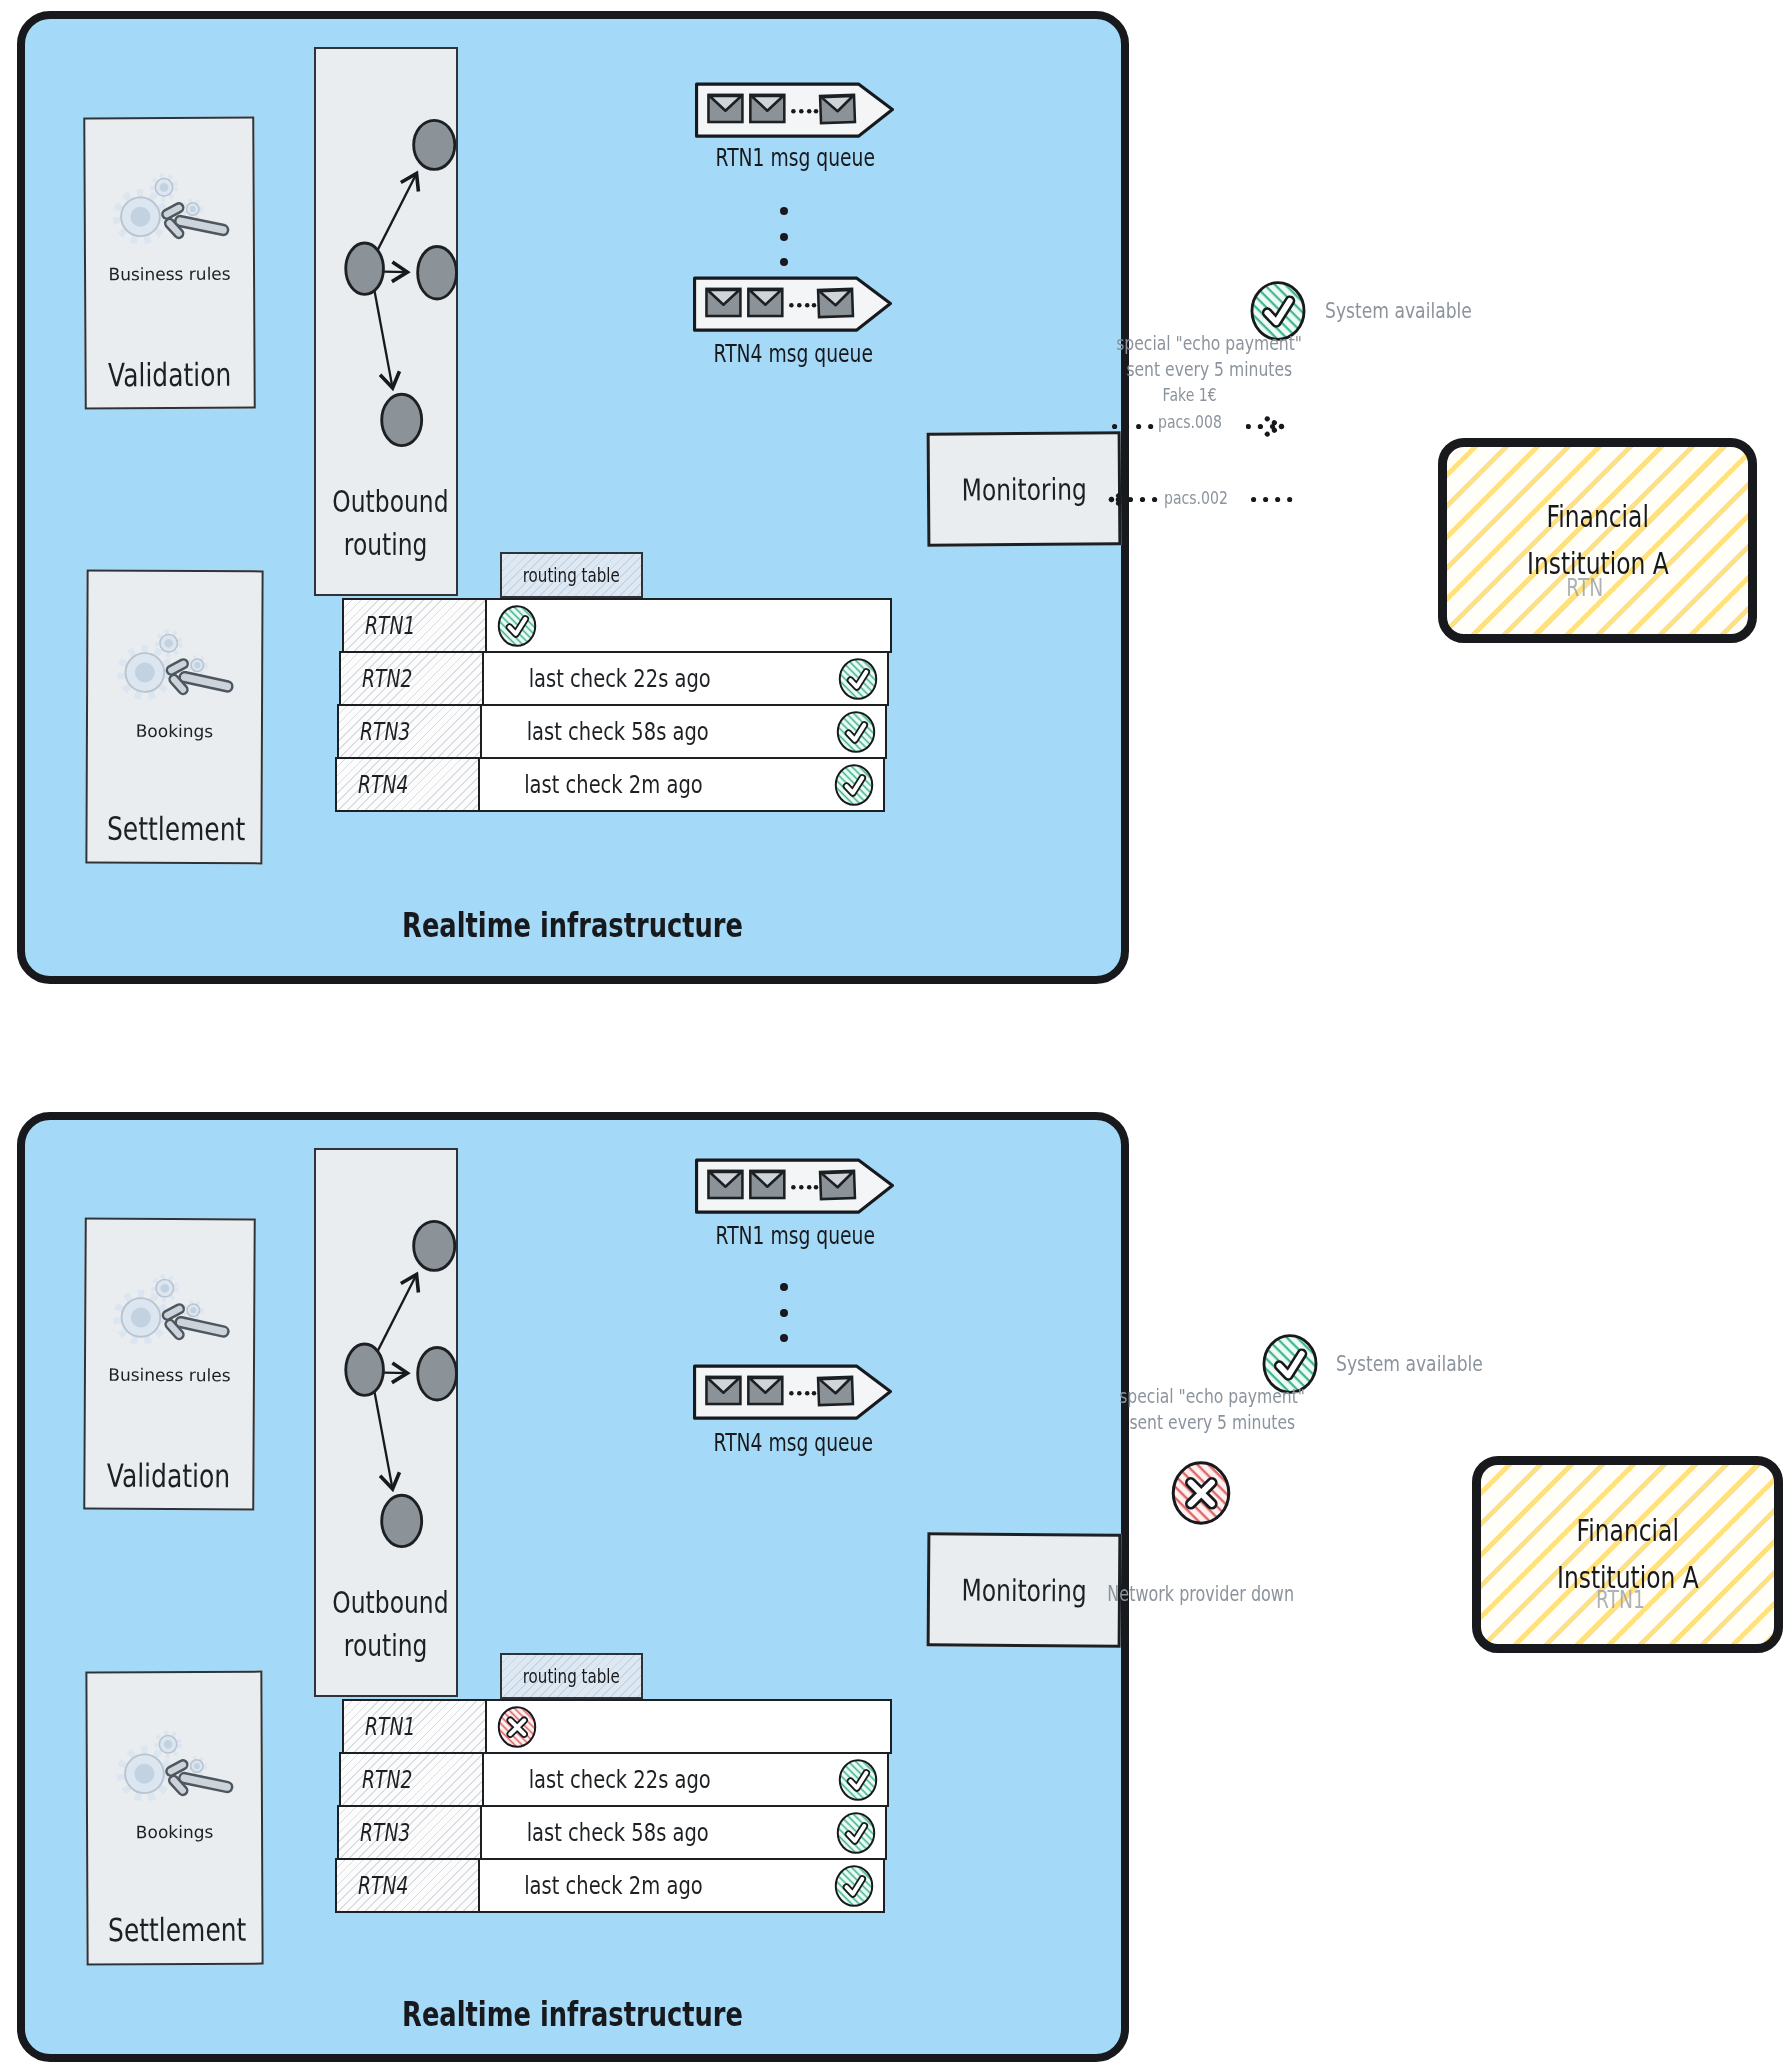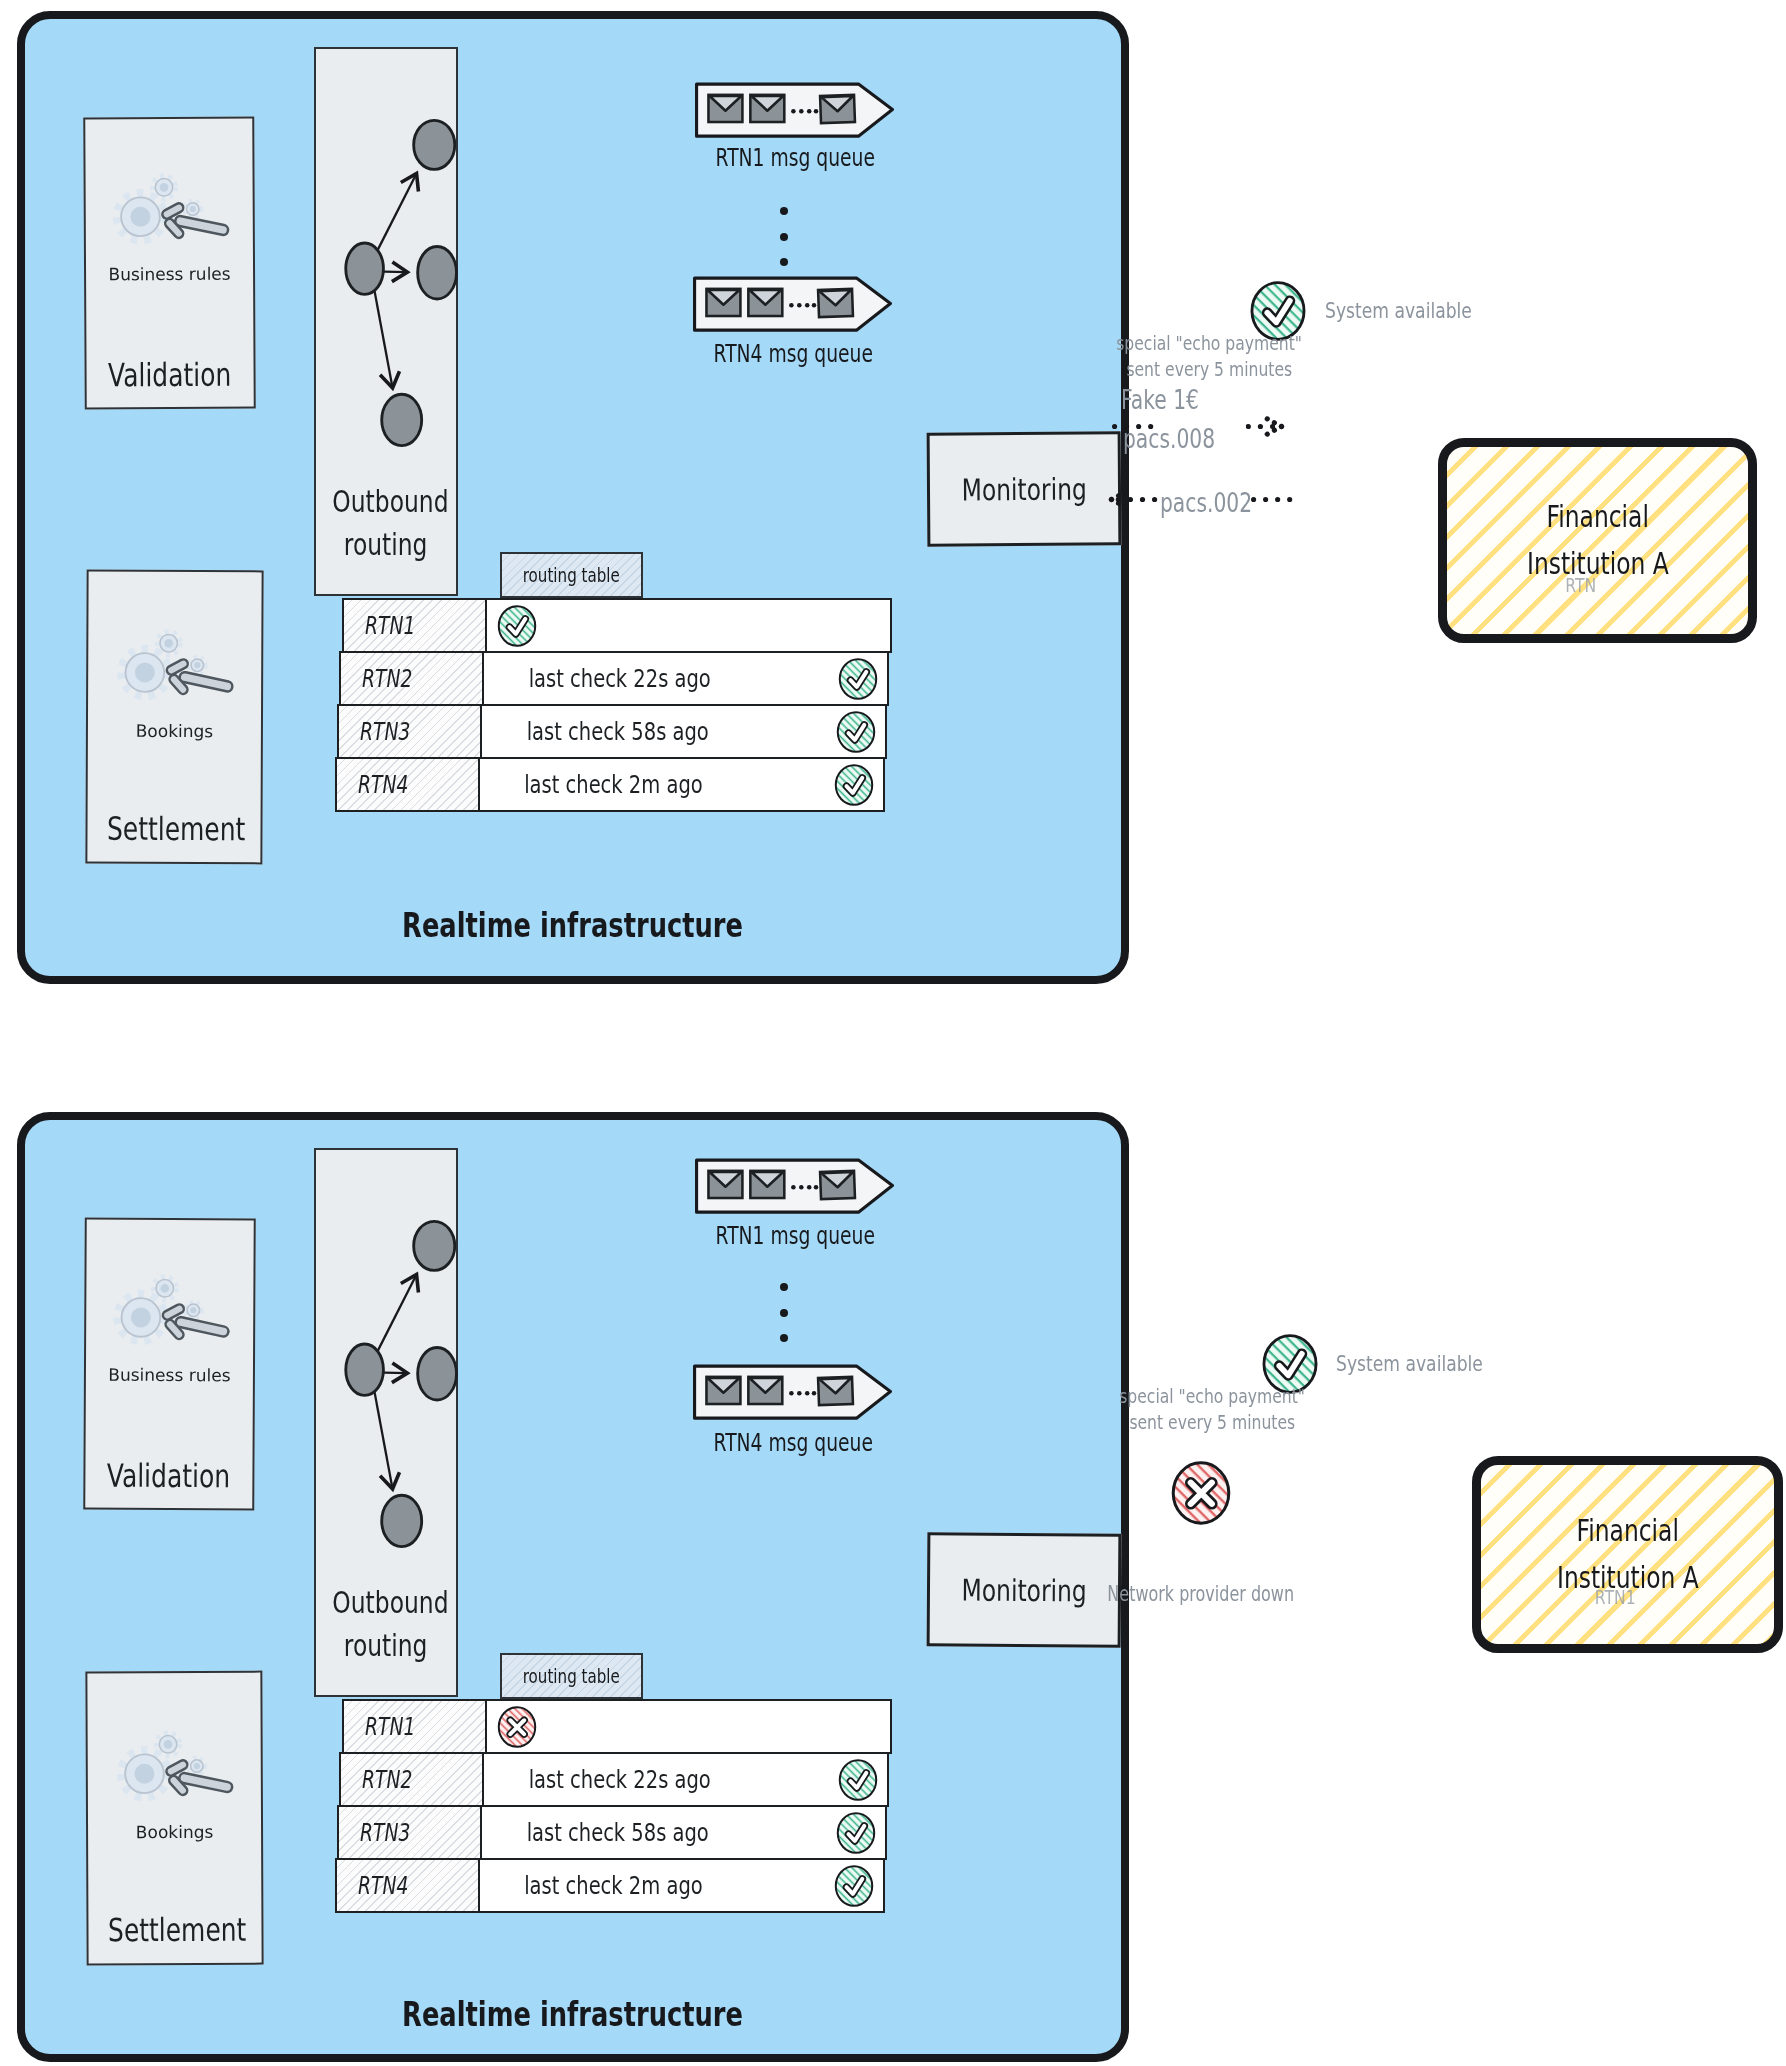--- a/index.html
+++ b/index.html
@@ -43,29 +43,29 @@
     width:143px;border-right:2.9px solid #1d2023;box-sizing:border-box;
     background:repeating-linear-gradient(135deg,#fcfcfd 0 5.1px,#dadde1 5.1px 6.3px);
     display:flex;align-items:center;padding-left:13.7px;font-size:24px;font-style:italic;
   }
   .rtext{flex:1;display:flex;align-items:center;padding-left:19.4px;font-size:25px;}
   .rstatus{width:59px;display:flex;align-items:center;justify-content:center;}
   .rstatus svg{display:none;}
   .rstatus.status-ok svg.ok-ic{display:block;}
   .rstatus.status-error svg.err-ic{display:block;}
   .annotation{position:absolute;text-align:center;font-size:20px;line-height:1.3;color:#8b939c;}
-  .flow-label{position:absolute;font-size:26px;line-height:1.5;color:#8b939c;}
+  .flow-label{position:absolute;text-align:center;font-size:18px;line-height:1.5;color:#8b939c;}
   .legend-text{position:absolute;font-size:22px;color:#8b939c;}
   .fi-box{
     position:absolute;border:9px solid #17191c;border-radius:26px;box-sizing:border-box;
     background:repeating-linear-gradient(135deg,#fffef8 0 17px,#ffe182 17px 22px);
     display:flex;flex-direction:column;align-items:center;justify-content:center;
     font-size:30px;line-height:1.55;color:#17191c;text-align:center;
   }
-  .fi-watermark{position:absolute;font-size:20px;color:#98a0a8;opacity:.8;text-decoration:underline;}
+  .fi-watermark{position:absolute;font-size:24px;color:#98a0a8;opacity:.8;text-decoration:underline;}
   .dotline{stroke:#17191c;stroke-width:9;stroke-linecap:round;fill:none;stroke-dasharray:.1 21;}
   .dothead{stroke:#17191c;stroke-width:9;stroke-linecap:round;fill:none;stroke-dasharray:.1 14;}
 </style>
 </head>
 <body>
 
 <svg width="0" height="0" style="position:absolute" aria-hidden="true">
   <defs>
     <marker id="ah" markerUnits="userSpaceOnUse" markerWidth="44" markerHeight="44" refX="0" refY="0" orient="auto" viewBox="-22 -14 26 28">
       <path d="M-17,-11 L0,0 L-17,11" fill="none" stroke="#17191c" stroke-width="4"></path>

